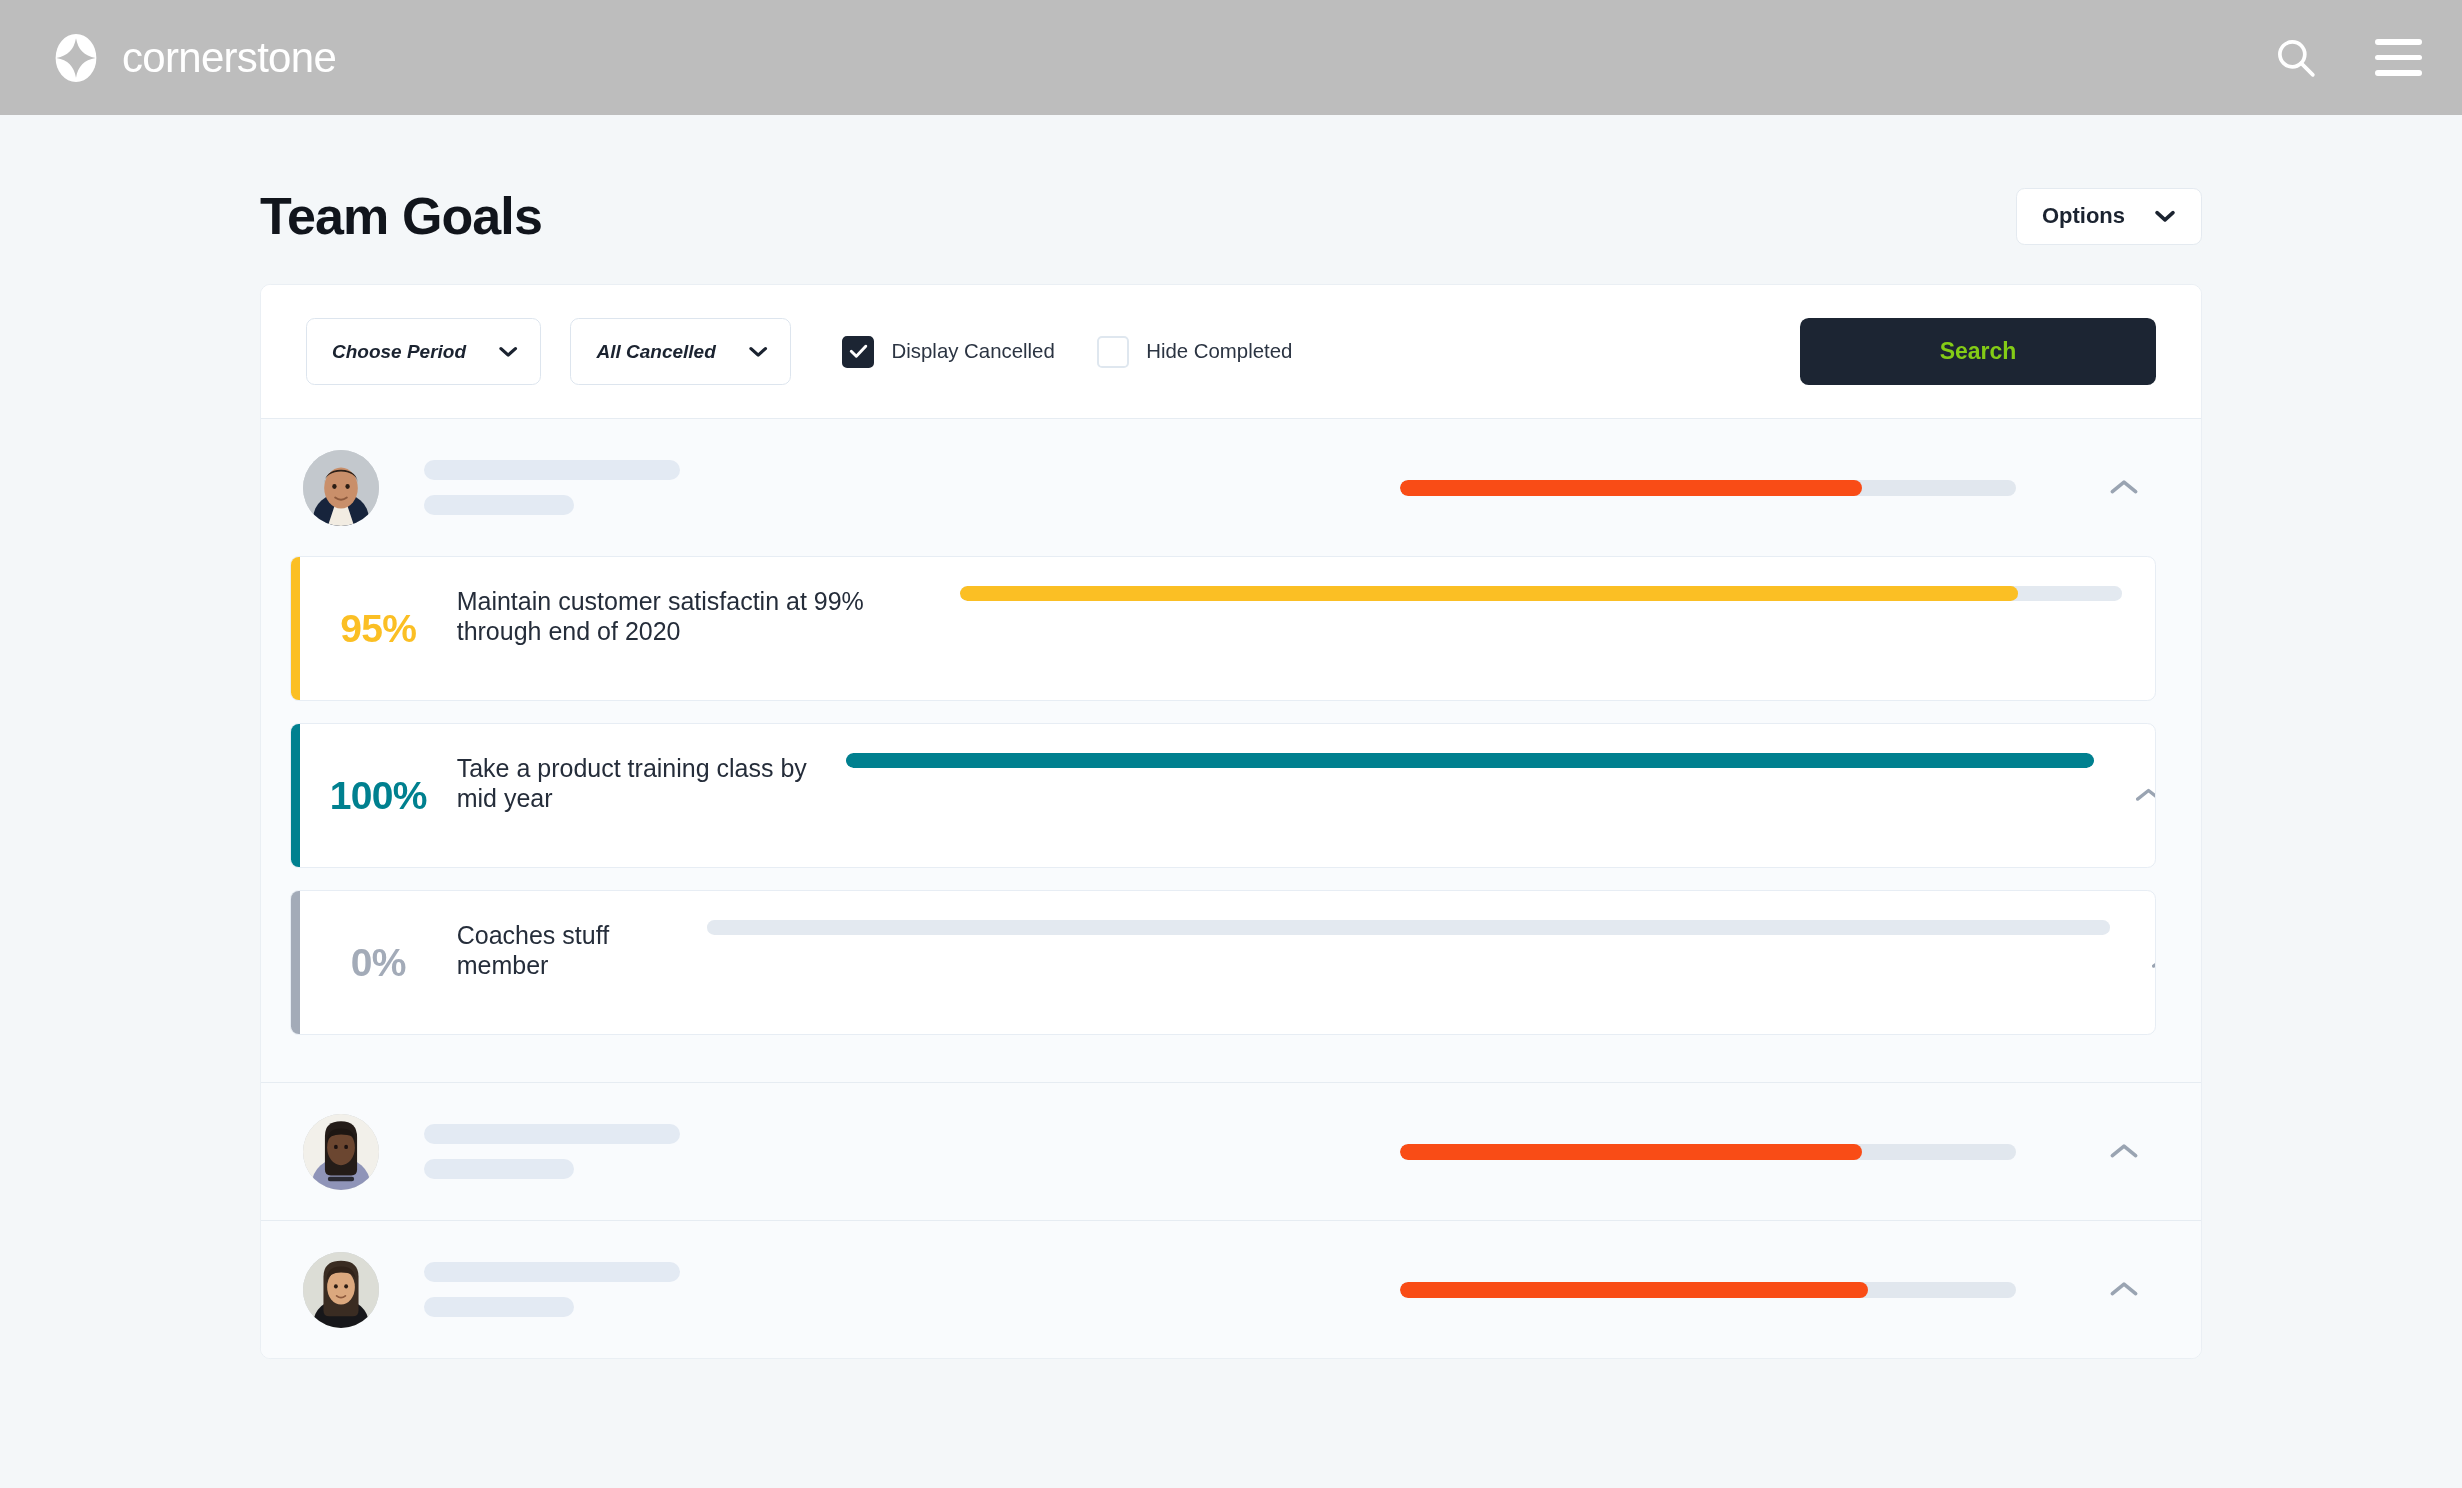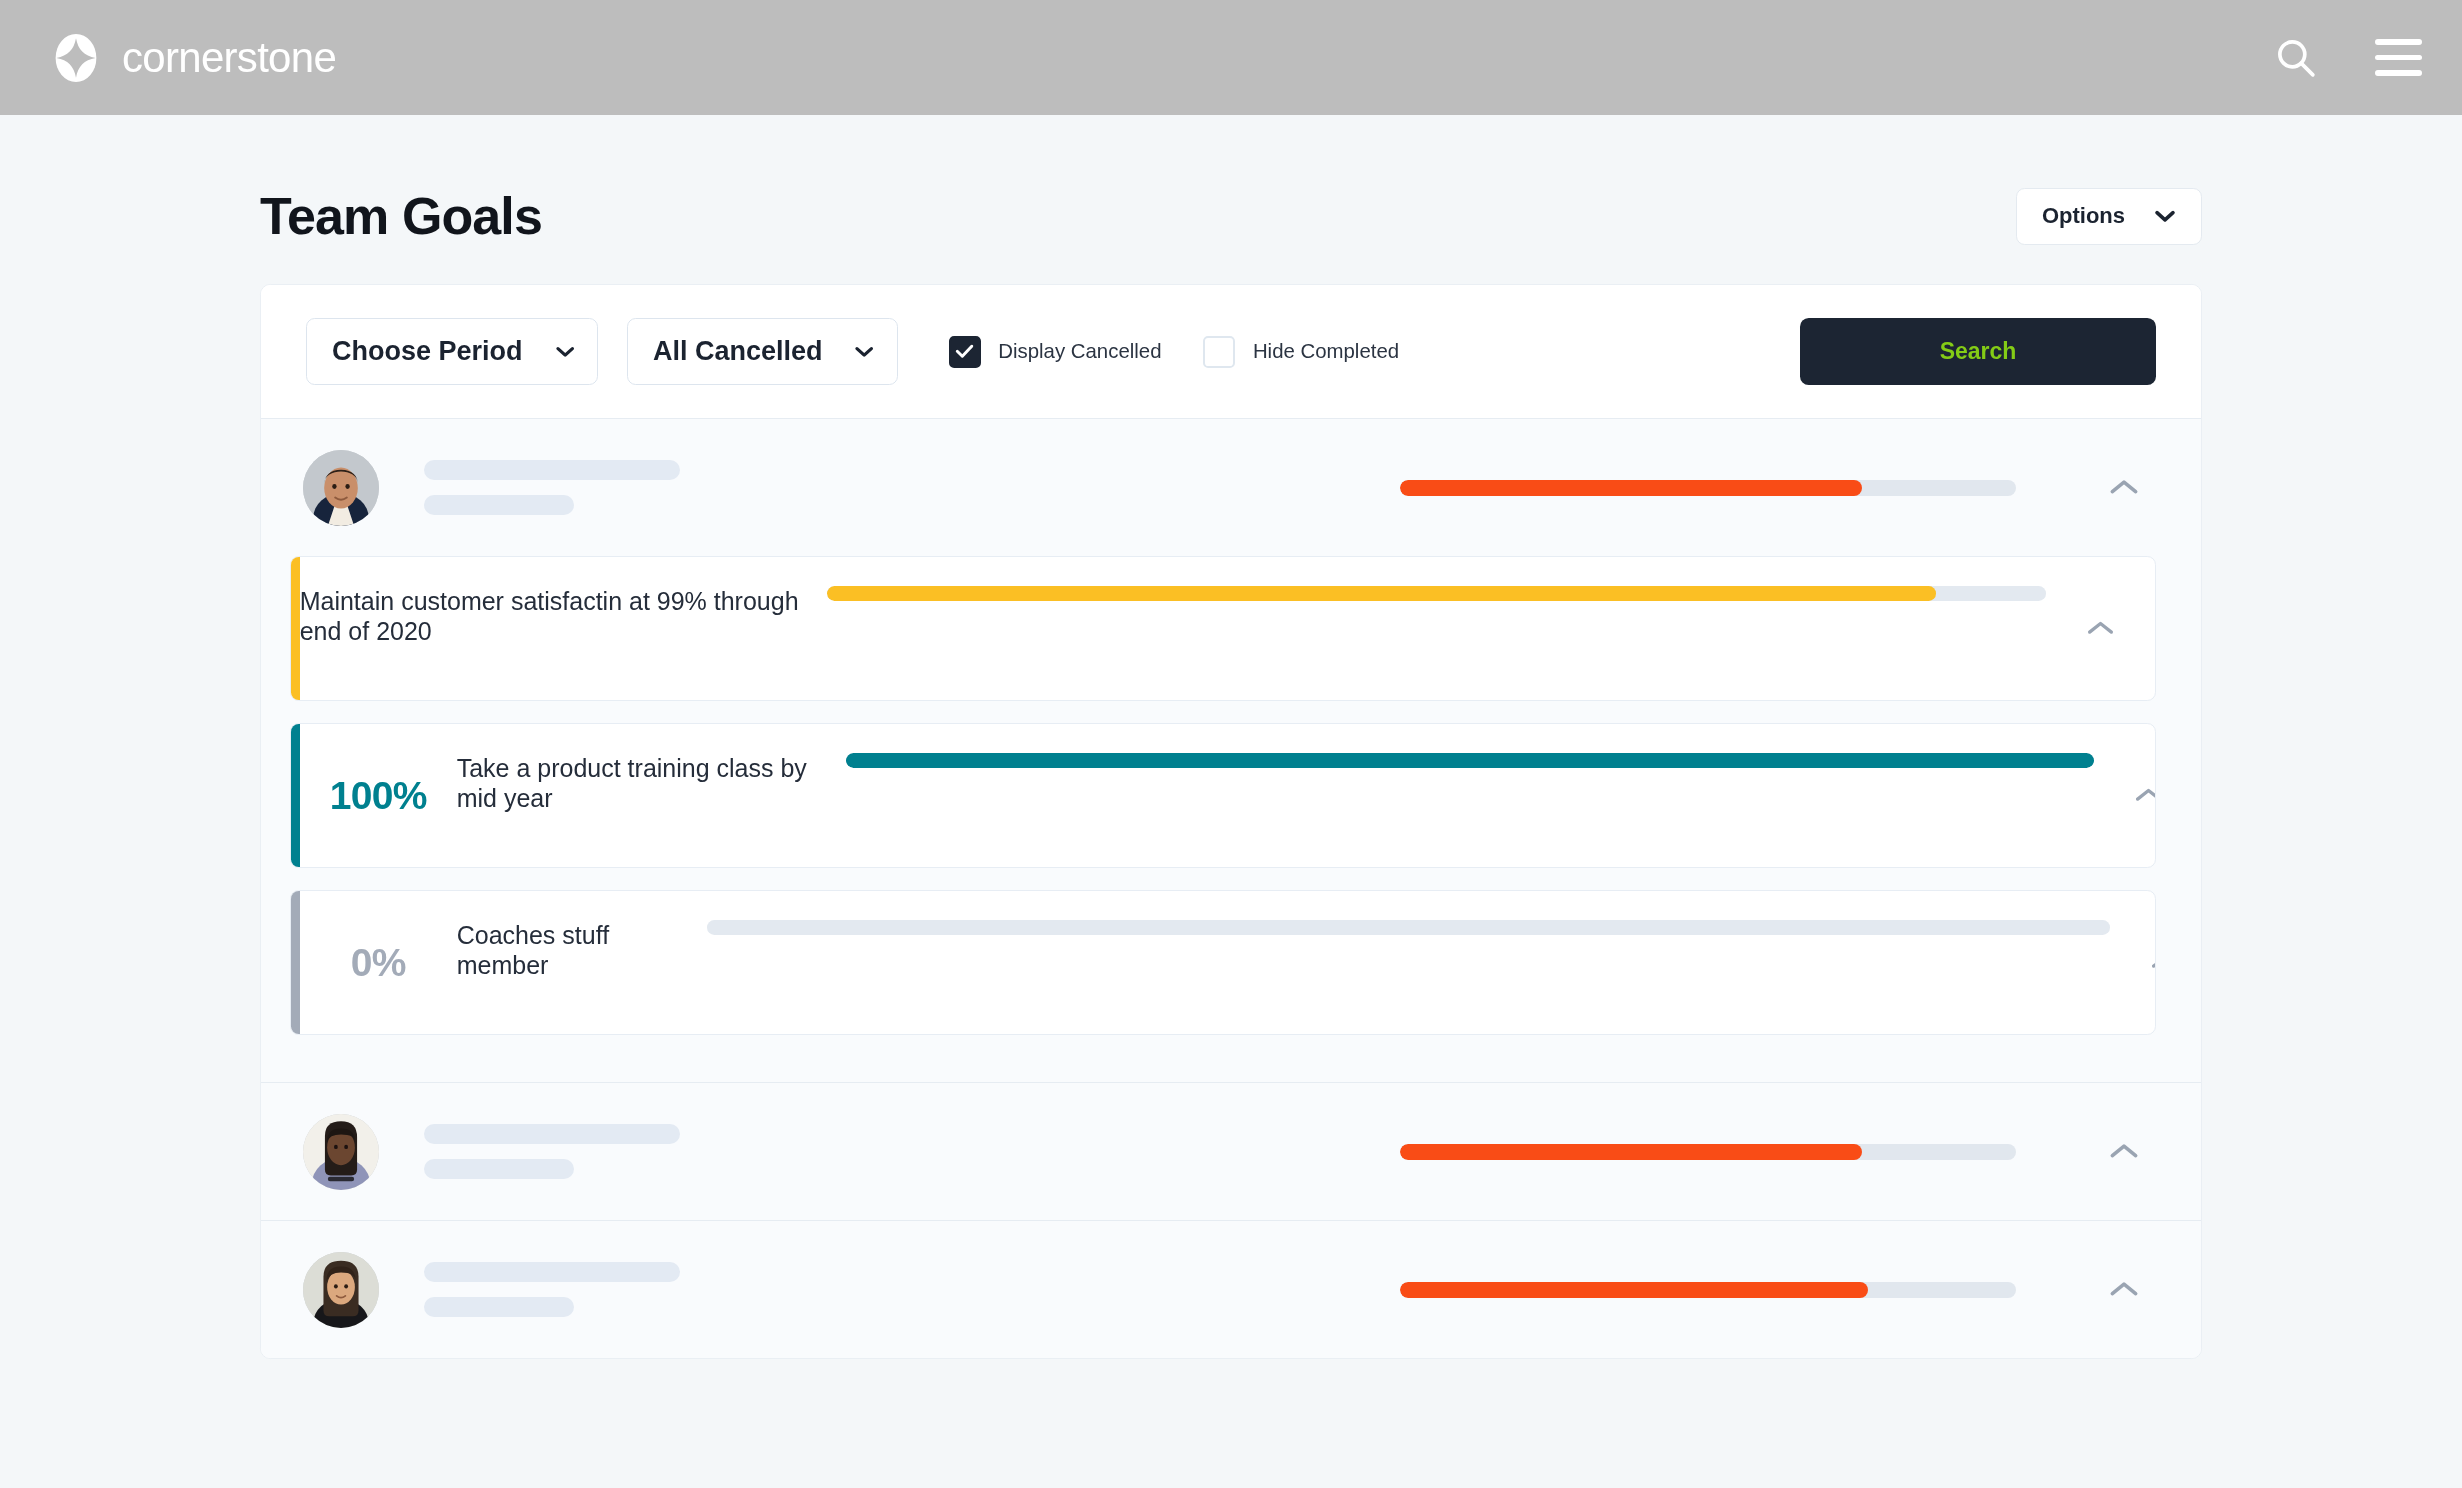--- a/index.html
+++ b/index.html
@@ -83,22 +83,23 @@
   }
   .select {
     height: 67px;
     min-width: 138px;
     border: 1.5px solid #dde5ee;
     border-radius: 8.7px;
     background: #fff;
     display: flex; align-items: center; justify-content: space-between;
     gap: 32px;
     padding: 0 22px 0 25px;
-    font-size: 27px; font-weight: 700; color: #1b2330;
-    cursor: pointer;
+    font-size: 19px; font-weight: 700; color: #1b2330;
+    cursor: pointer;
+    font-style: italic;
   }
   .checks { display: flex; align-items: center; gap: 42px; margin-left: 22px; }
   .check { display: flex; align-items: center; gap: 17.4px; cursor: pointer; }
   .box {
     width: 32px; height: 32px;
     border-radius: 5.1px;
     border: 2.2px solid #dfe7ef;
     background: #fff;
     display: flex; align-items: center; justify-content: center;
     flex: none;
@@ -311,20 +312,21 @@
           <svg width="32" height="20.4" viewBox="0 0 44 28" fill="none">
             <path d="M6 20 L22 7 L38 20" stroke="#9aa4b2" stroke-width="5" stroke-linecap="round" stroke-linejoin="round"></path>
           </svg>
         </div>
       </div>
 
       <div class="goals">
 
         <div class="goal">
           <div class="goal-accent" style="background:#fbbf24"></div>
+          <div class="goal-pct" style="color:#fbbf24">95%</div>
           <div class="goal-body">
             <div class="goal-title">Maintain customer satisfactin at 99% through end of 2020</div>
             <div class="goal-prog">
               <i style="width:91%;background:#fbbf24"></i>
             </div>
           </div>
           <div class="goal-collapse">
             <svg width="29" height="19" viewBox="0 0 40 26" fill="none">
               <path d="M5 18 L20 6 L35 18" stroke="#9aa4b2" stroke-width="4.5" stroke-linecap="round" stroke-linejoin="round"></path>
             </svg>

